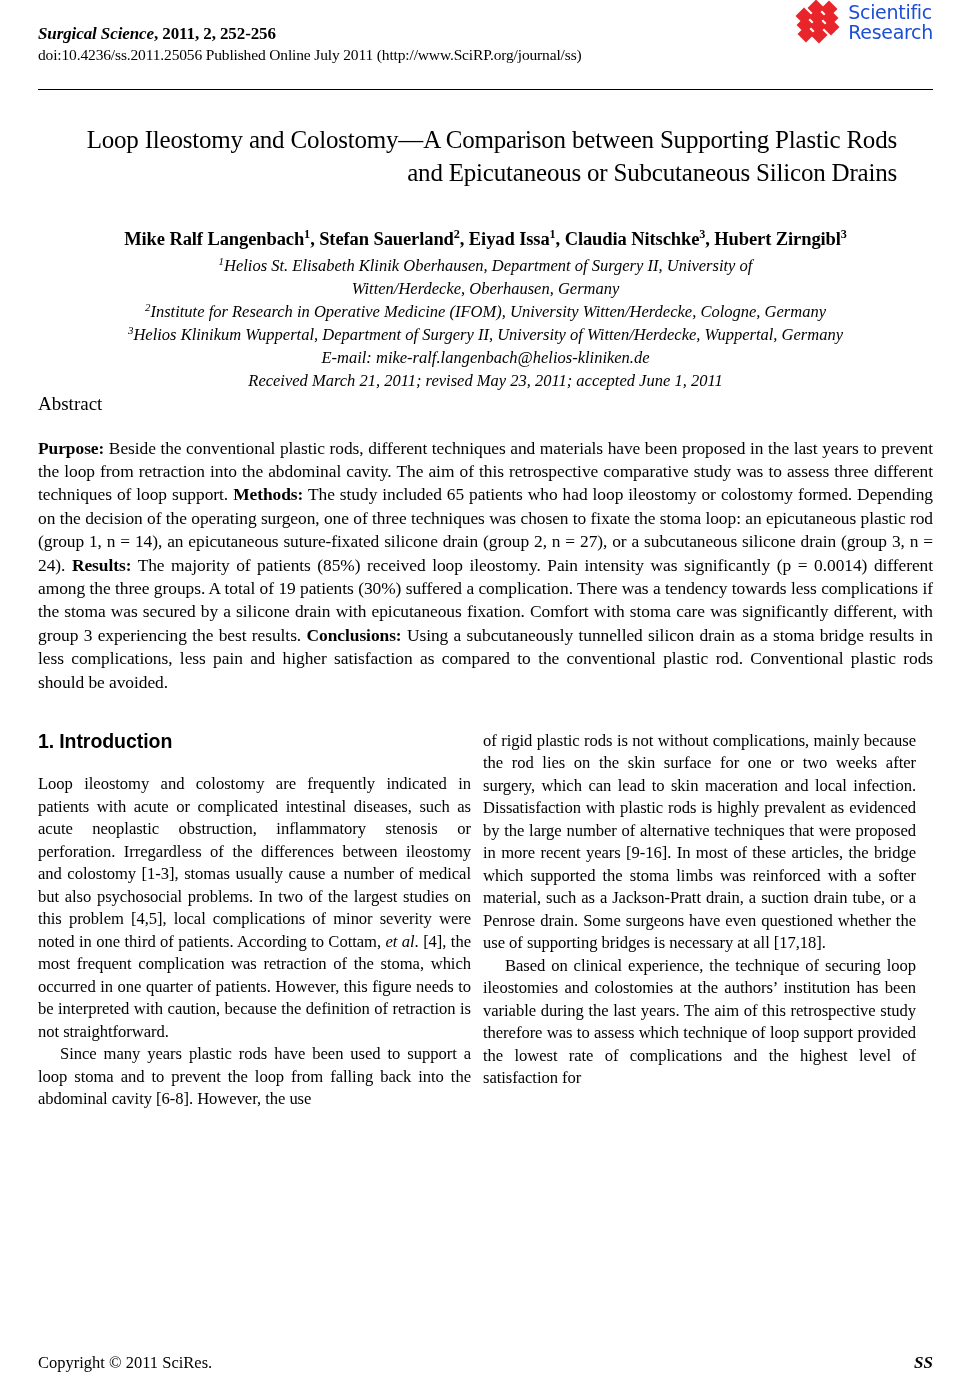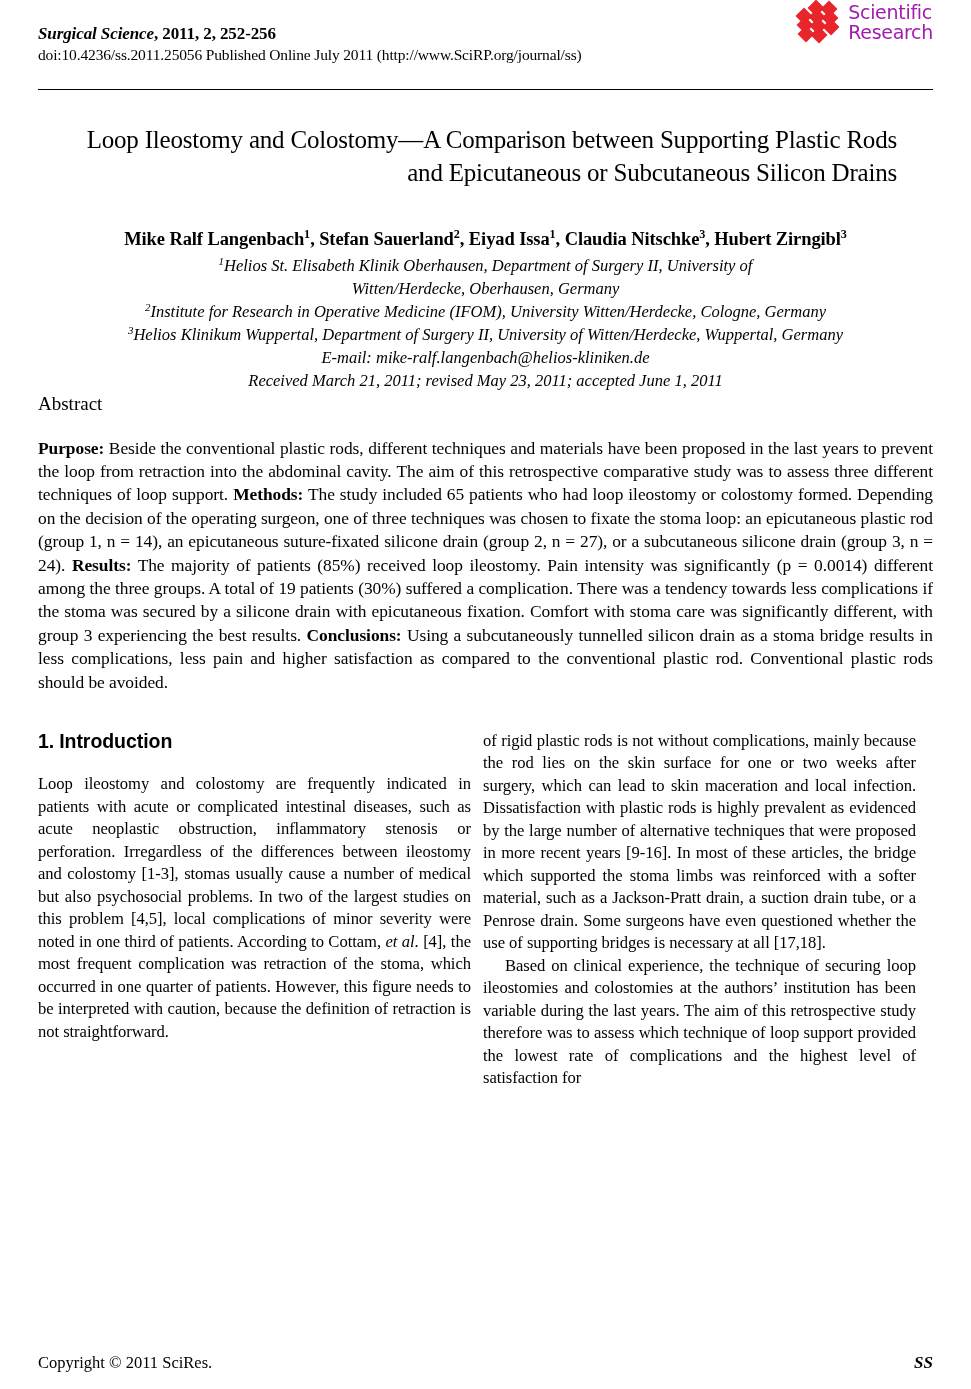--- a/index.html
+++ b/index.html
@@ -64,21 +64,21 @@
     position: absolute;
     width: 12px;
     height: 12px;
     background: #e8252a;
     transform: rotate(45deg);
   }
   .logo-text {
     font-family: "DejaVu Sans", "Liberation Sans", sans-serif;
     font-size: 19px;
     line-height: 1.05;
-    color: #a21caf;
+    color: #1d4ed8;
     letter-spacing: -0.3px;
   }
   .rule {
     border: none;
     border-top: 1.6px solid #000;
     margin: 4px 0 0 0;
   }
 
   
   .title {
@@ -240,20 +240,21 @@
   </div>
 
 
   <div class="columns">
 
     <div class="col">
       <div class="h2">
         <span class="num">1.</span><span>Introduction</span>
       </div>
       <p><span>Loop ileostomy and colostomy are frequently indicated in patients with acute or complicated intestinal diseases, such as acute neoplastic obstruction, inflammatory stenosis or perforation. Irregardless of the differences between ileostomy and colostomy [1-3], stomas usually cause a number of medical but also psychosocial problems. In two of the largest studies on this problem [4,5], local complications of minor severity were noted in one third of patients. According to Cottam, </span><i>et al</i><span>. [4], the most frequent complication was retraction of the stoma, which occurred in one quarter of patients. However, this figure needs to be interpreted with caution, because the definition of retraction is not straightforward.</span></p>
+      <p class="indent">Since many years plastic rods have been used to support a loop stoma and to prevent the loop from falling back into the abdominal cavity [6-8]. However, the use</p>
     </div>
 
     <div class="col">
       <p>of rigid plastic rods is not without complications, mainly because the rod lies on the skin surface for one or two weeks after surgery, which can lead to skin maceration and local infection. Dissatisfaction with plastic rods is highly prevalent as evidenced by the large number of alternative techniques that were proposed in more recent years [9-16]. In most of these articles, the bridge which supported the stoma limbs was reinforced with a softer material, such as a Jackson-Pratt drain, a suction drain tube, or a Penrose drain. Some surgeons have even questioned whether the use of supporting bridges is necessary at all [17,18].</p>
       <p class="indent">Based on clinical experience, the technique of securing loop ileostomies and colostomies at the authors’ institution has been variable during the last years. The aim of this retrospective study therefore was to assess which technique of loop support provided the lowest rate of complications and the highest level of satisfaction for</p>
     </div>
 
   </div>
 
   <div class="footer">

